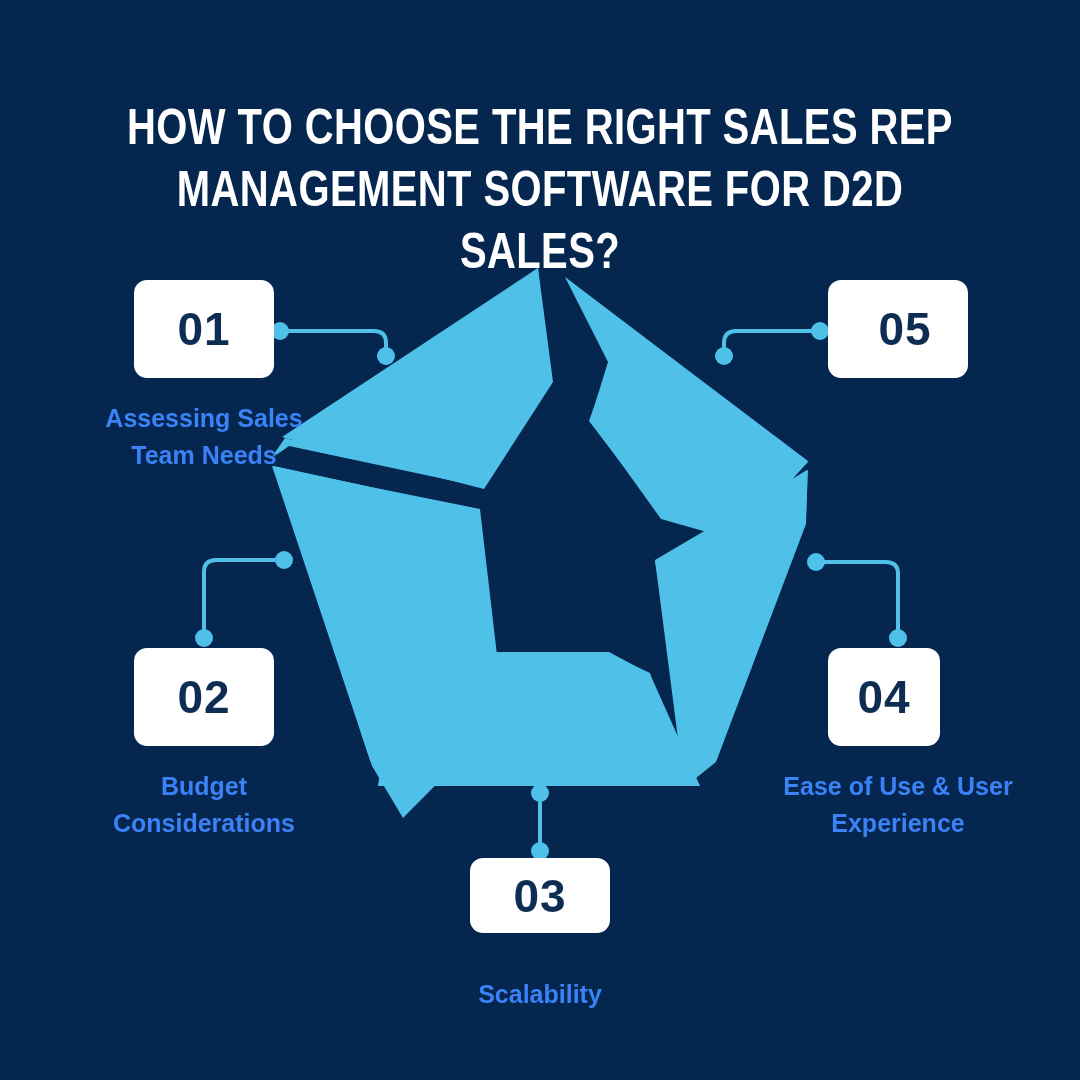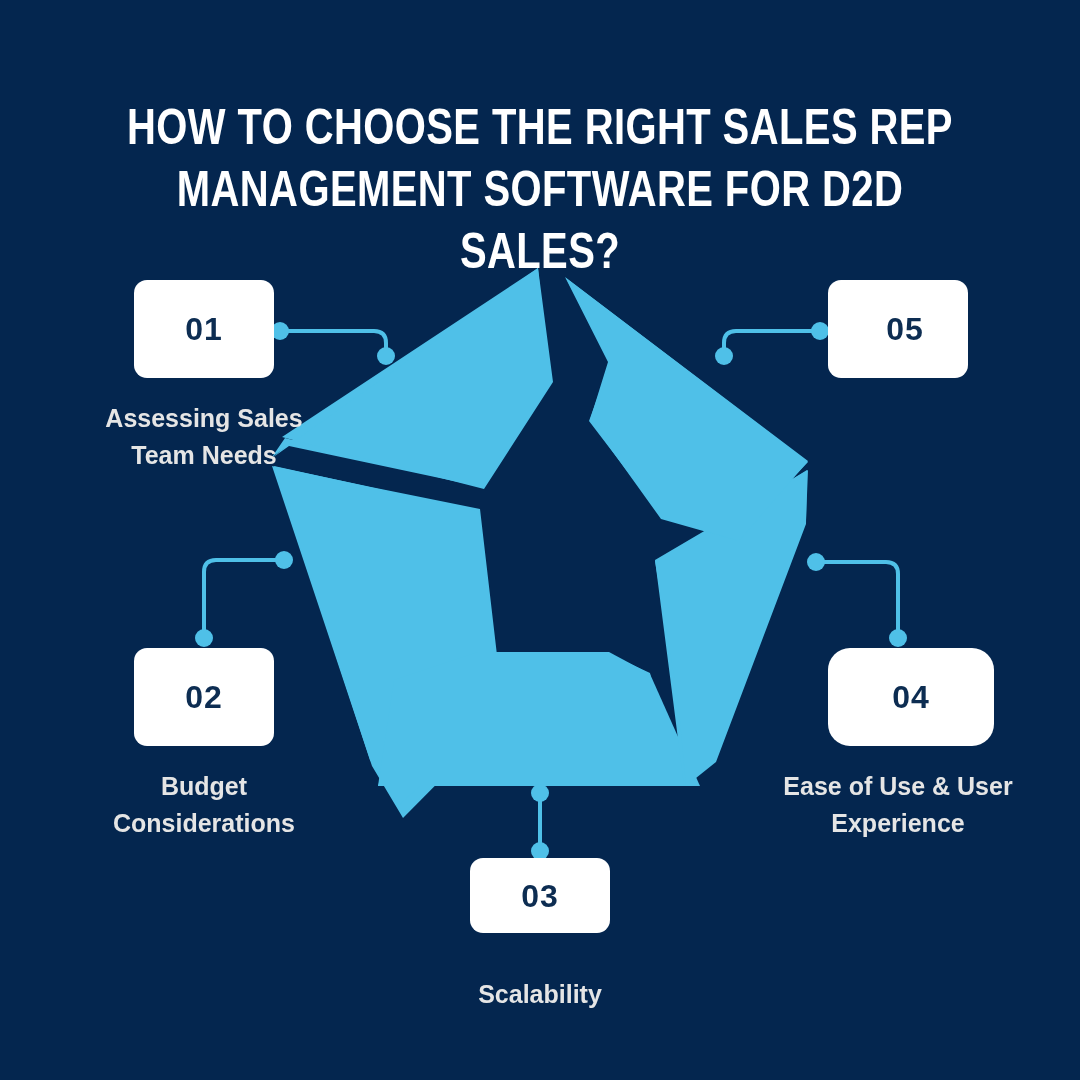--- a/index.html
+++ b/index.html
@@ -55,35 +55,35 @@
     border-radius: 13px;
     display: flex;
     align-items: center;
     justify-content: center;
     box-sizing: border-box;
   }
   .num-box span {
     color: #0d2d52;
     font-family: "Liberation Sans", sans-serif;
     font-weight: bold;
-    font-size: 32px;
+    font-size: 46px;
     letter-spacing: 1px;
     line-height: 1;
   }
 
   .box-01 { left: 134px; top: 280px; width: 140px; height: 98px; }
   .box-02 { left: 134px; top: 648px; width: 140px; height: 98px; text-align: right; }
   .box-03 { left: 470px; top: 858px; width: 140px; height: 75px; }
-  .box-04 { left: 828px; top: 648px; width: 166px; height: 98px; border-radius: 22px; }
+  .box-04 { left: 828px; top: 648px; width: 112px; height: 98px; }
   .box-05 { left: 828px; top: 280px; width: 140px; height: 98px; padding-left: 14px; }
 
   
   .label {
     position: absolute;
-    color: #e5e5e5;
+    color: #3b82f6;
     font-family: "Liberation Sans", sans-serif;
     font-weight: bold;
     font-size: 25px;
     line-height: 37px;
     text-align: center;
     white-space: pre-line;
   }
   .label-01 { left: 14px; top: 400px;  width: 380px; }
   .label-02 { left: 14px; top: 768px;  width: 380px; }
   .label-03 { left: 350px; top: 976px; width: 380px; }

